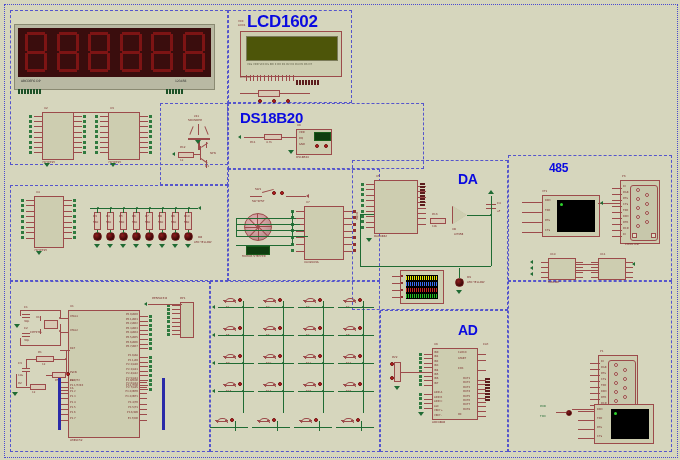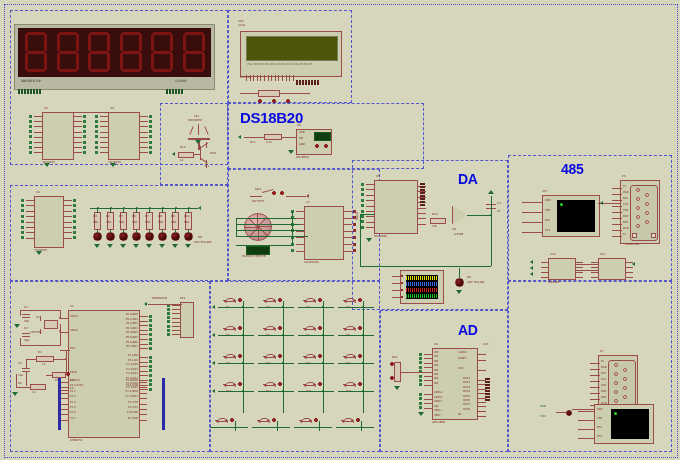--- a/index.html
+++ b/index.html
@@ -123,23 +123,24 @@
   <div class="block" style="left:228px;top:103px;width:196px;height:66px;"></div>
   <div class="block" style="left:228px;top:169px;width:152px;height:112px;"></div>
   <div class="block" style="left:10px;top:185px;width:218px;height:96px;"></div>
   <div class="block" style="left:352px;top:160px;width:156px;height:150px;"></div>
   <div class="block" style="left:508px;top:155px;width:164px;height:126px;"></div>
   <div class="block" style="left:380px;top:310px;width:128px;height:142px;"></div>
   <div class="block" style="left:508px;top:281px;width:164px;height:171px;"></div>
   <div class="block" style="left:10px;top:281px;width:200px;height:171px;"></div>
   <div class="block" style="left:210px;top:281px;width:170px;height:171px;"></div>
 
+  <div class="caption" style="left:247px;top:12px;font-size:17px;">LCD1602</div>
   <div class="caption" style="left:240px;top:109px;font-size:15px;">DS18B20</div>
   <div class="caption" style="left:458px;top:171px;font-size:14px;">DA</div>
-  <div class="caption" style="left:561px;top:161px;font-size:14px;">485</div>
+  <div class="caption" style="left:549px;top:161px;font-size:12px;">485</div>
   <div class="caption" style="left:458px;top:322px;font-size:14px;">AD</div>
 
   <div id="seg7" style="left:14px;top:24px;width:199px;height:64px;">
     <div class="glass" style="left:3px;top:3px;width:193px;height:49px;"></div>
     <div id="seg7digits">
         <div class="digit" style="left: 8px; top: 7px; width: 28px; height: 40px;">
           <div class="sg" style="left: 4px; top: 0px; width: 18px; height: 3px; background: rgb(125, 20, 20);"></div>
           <div class="sg" style="left: 21px; top: 2px; width: 3px; height: 17px; background: rgb(125, 20, 20);"></div>
           <div class="sg" style="left: 21px; top: 21px; width: 3px; height: 17px; background: rgb(125, 20, 20);"></div>
           <div class="sg" style="left: 4px; top: 37px; width: 18px; height: 3px; background: rgb(125, 20, 20);"></div>

